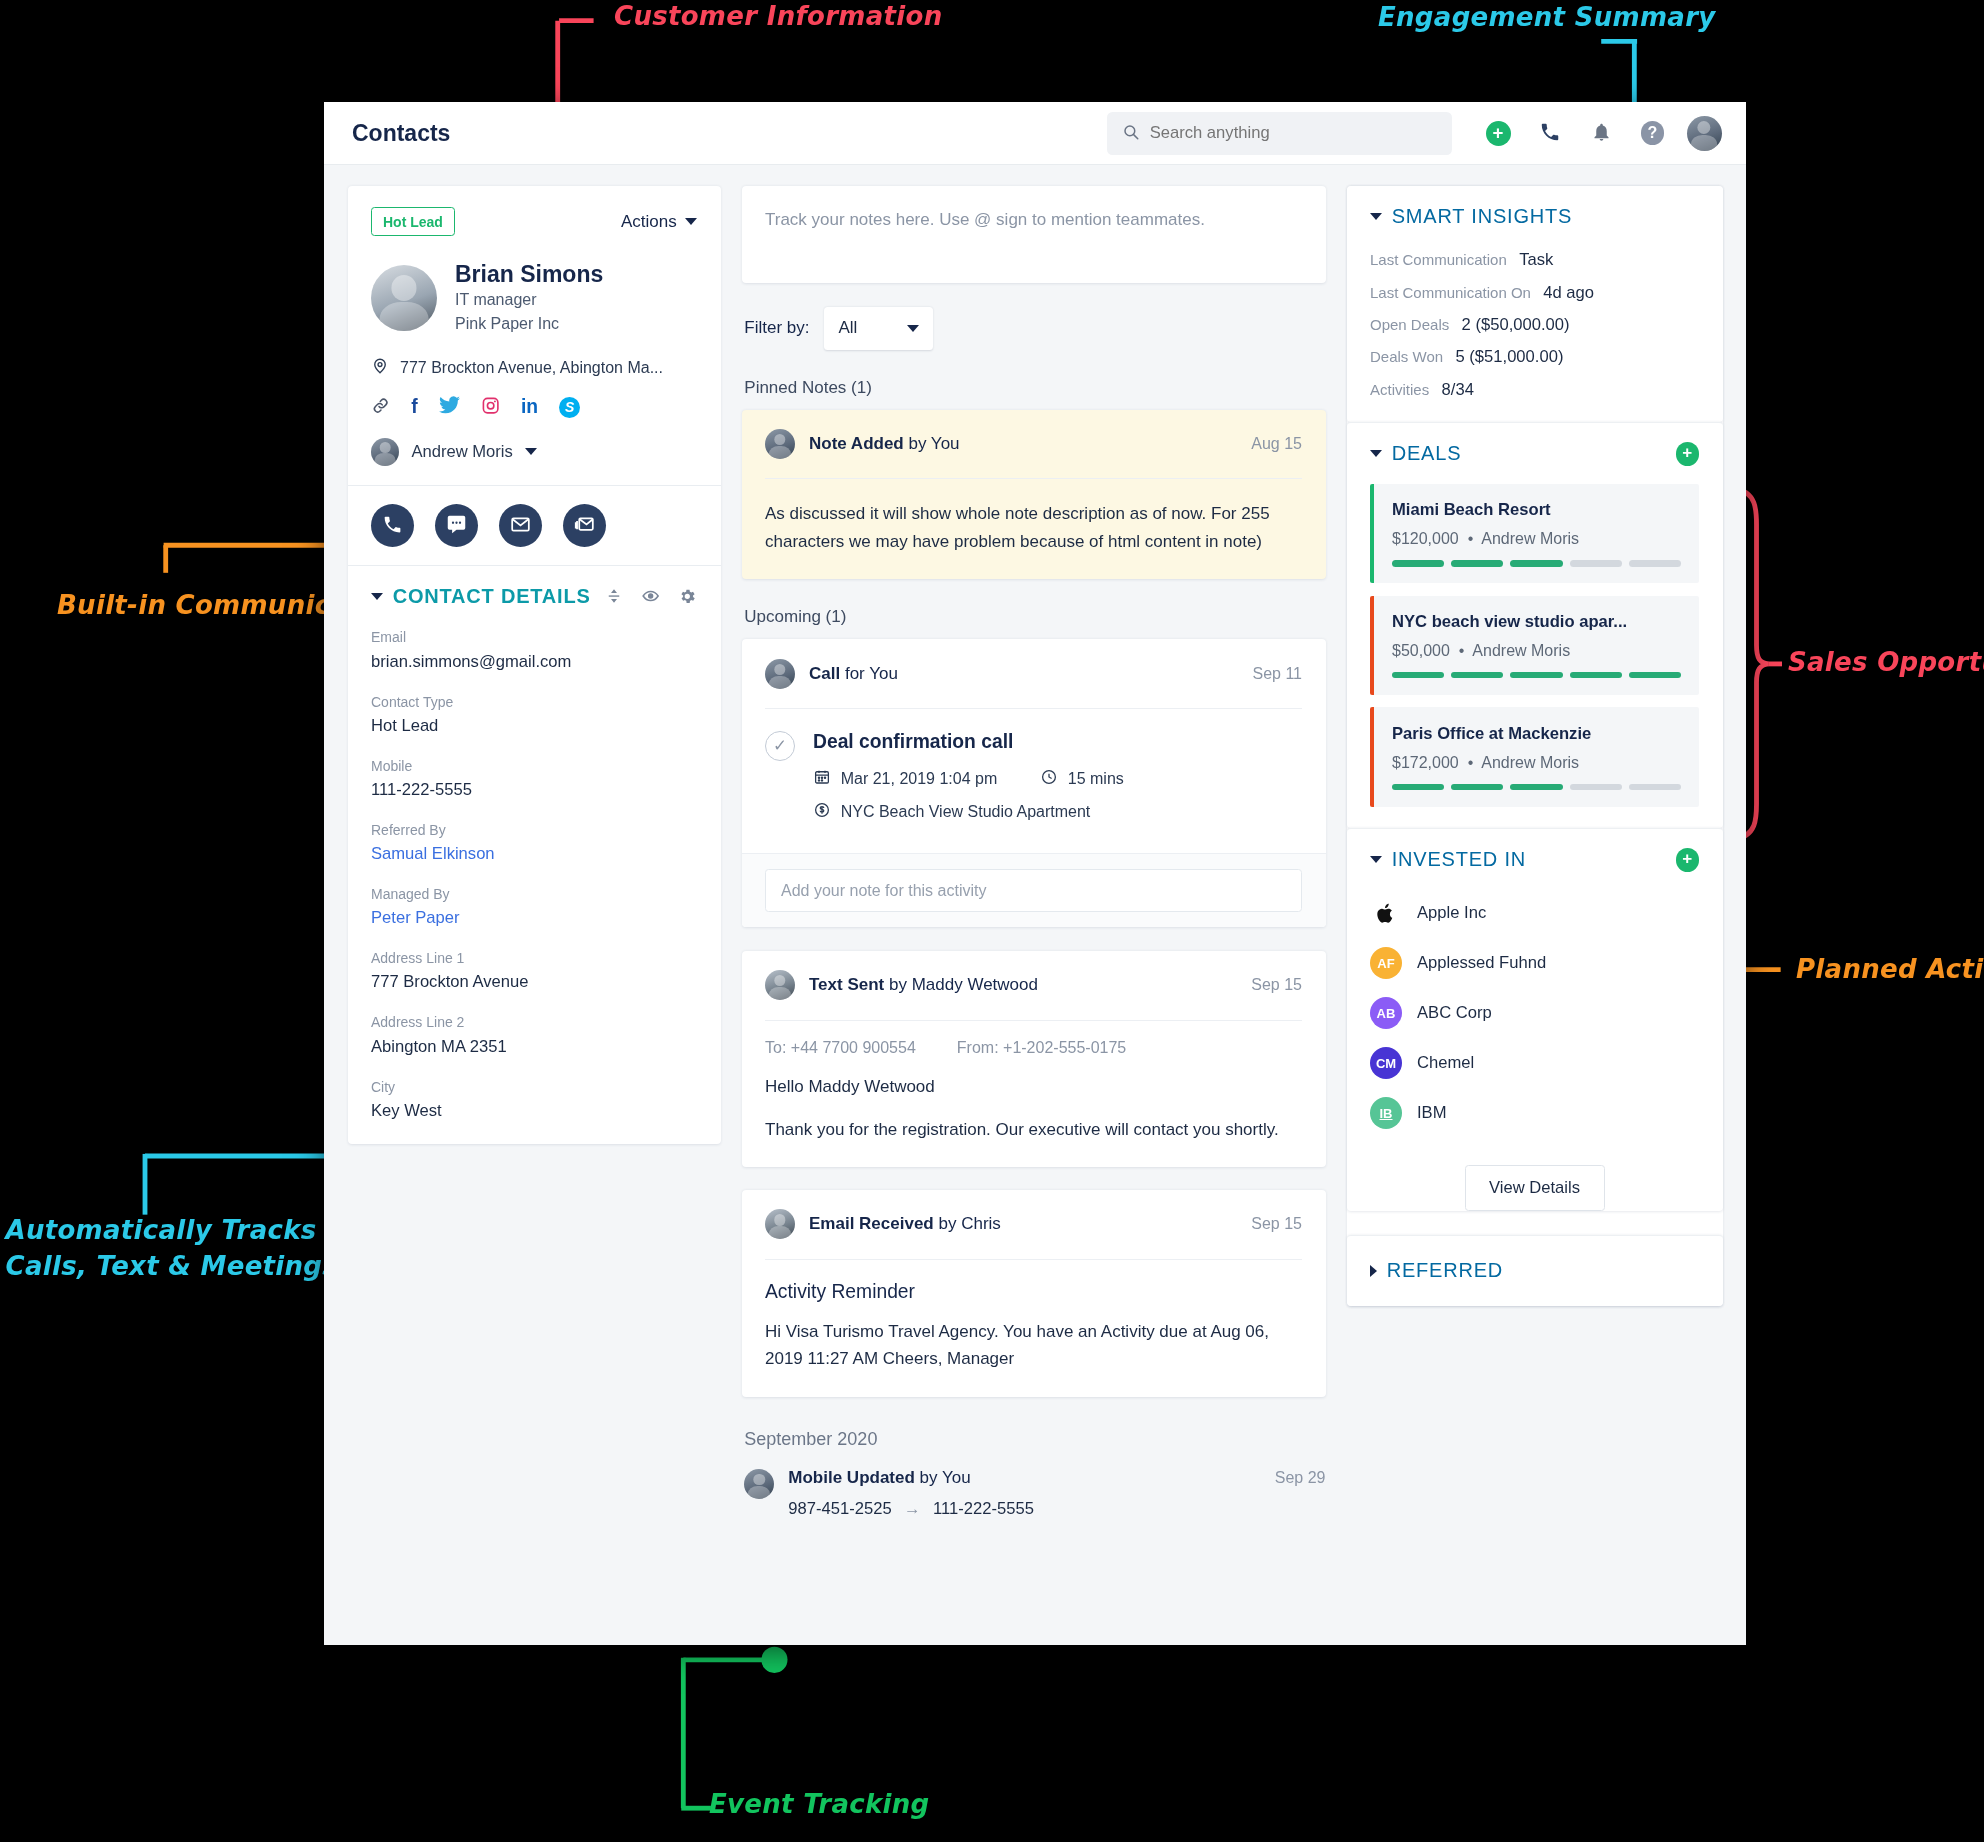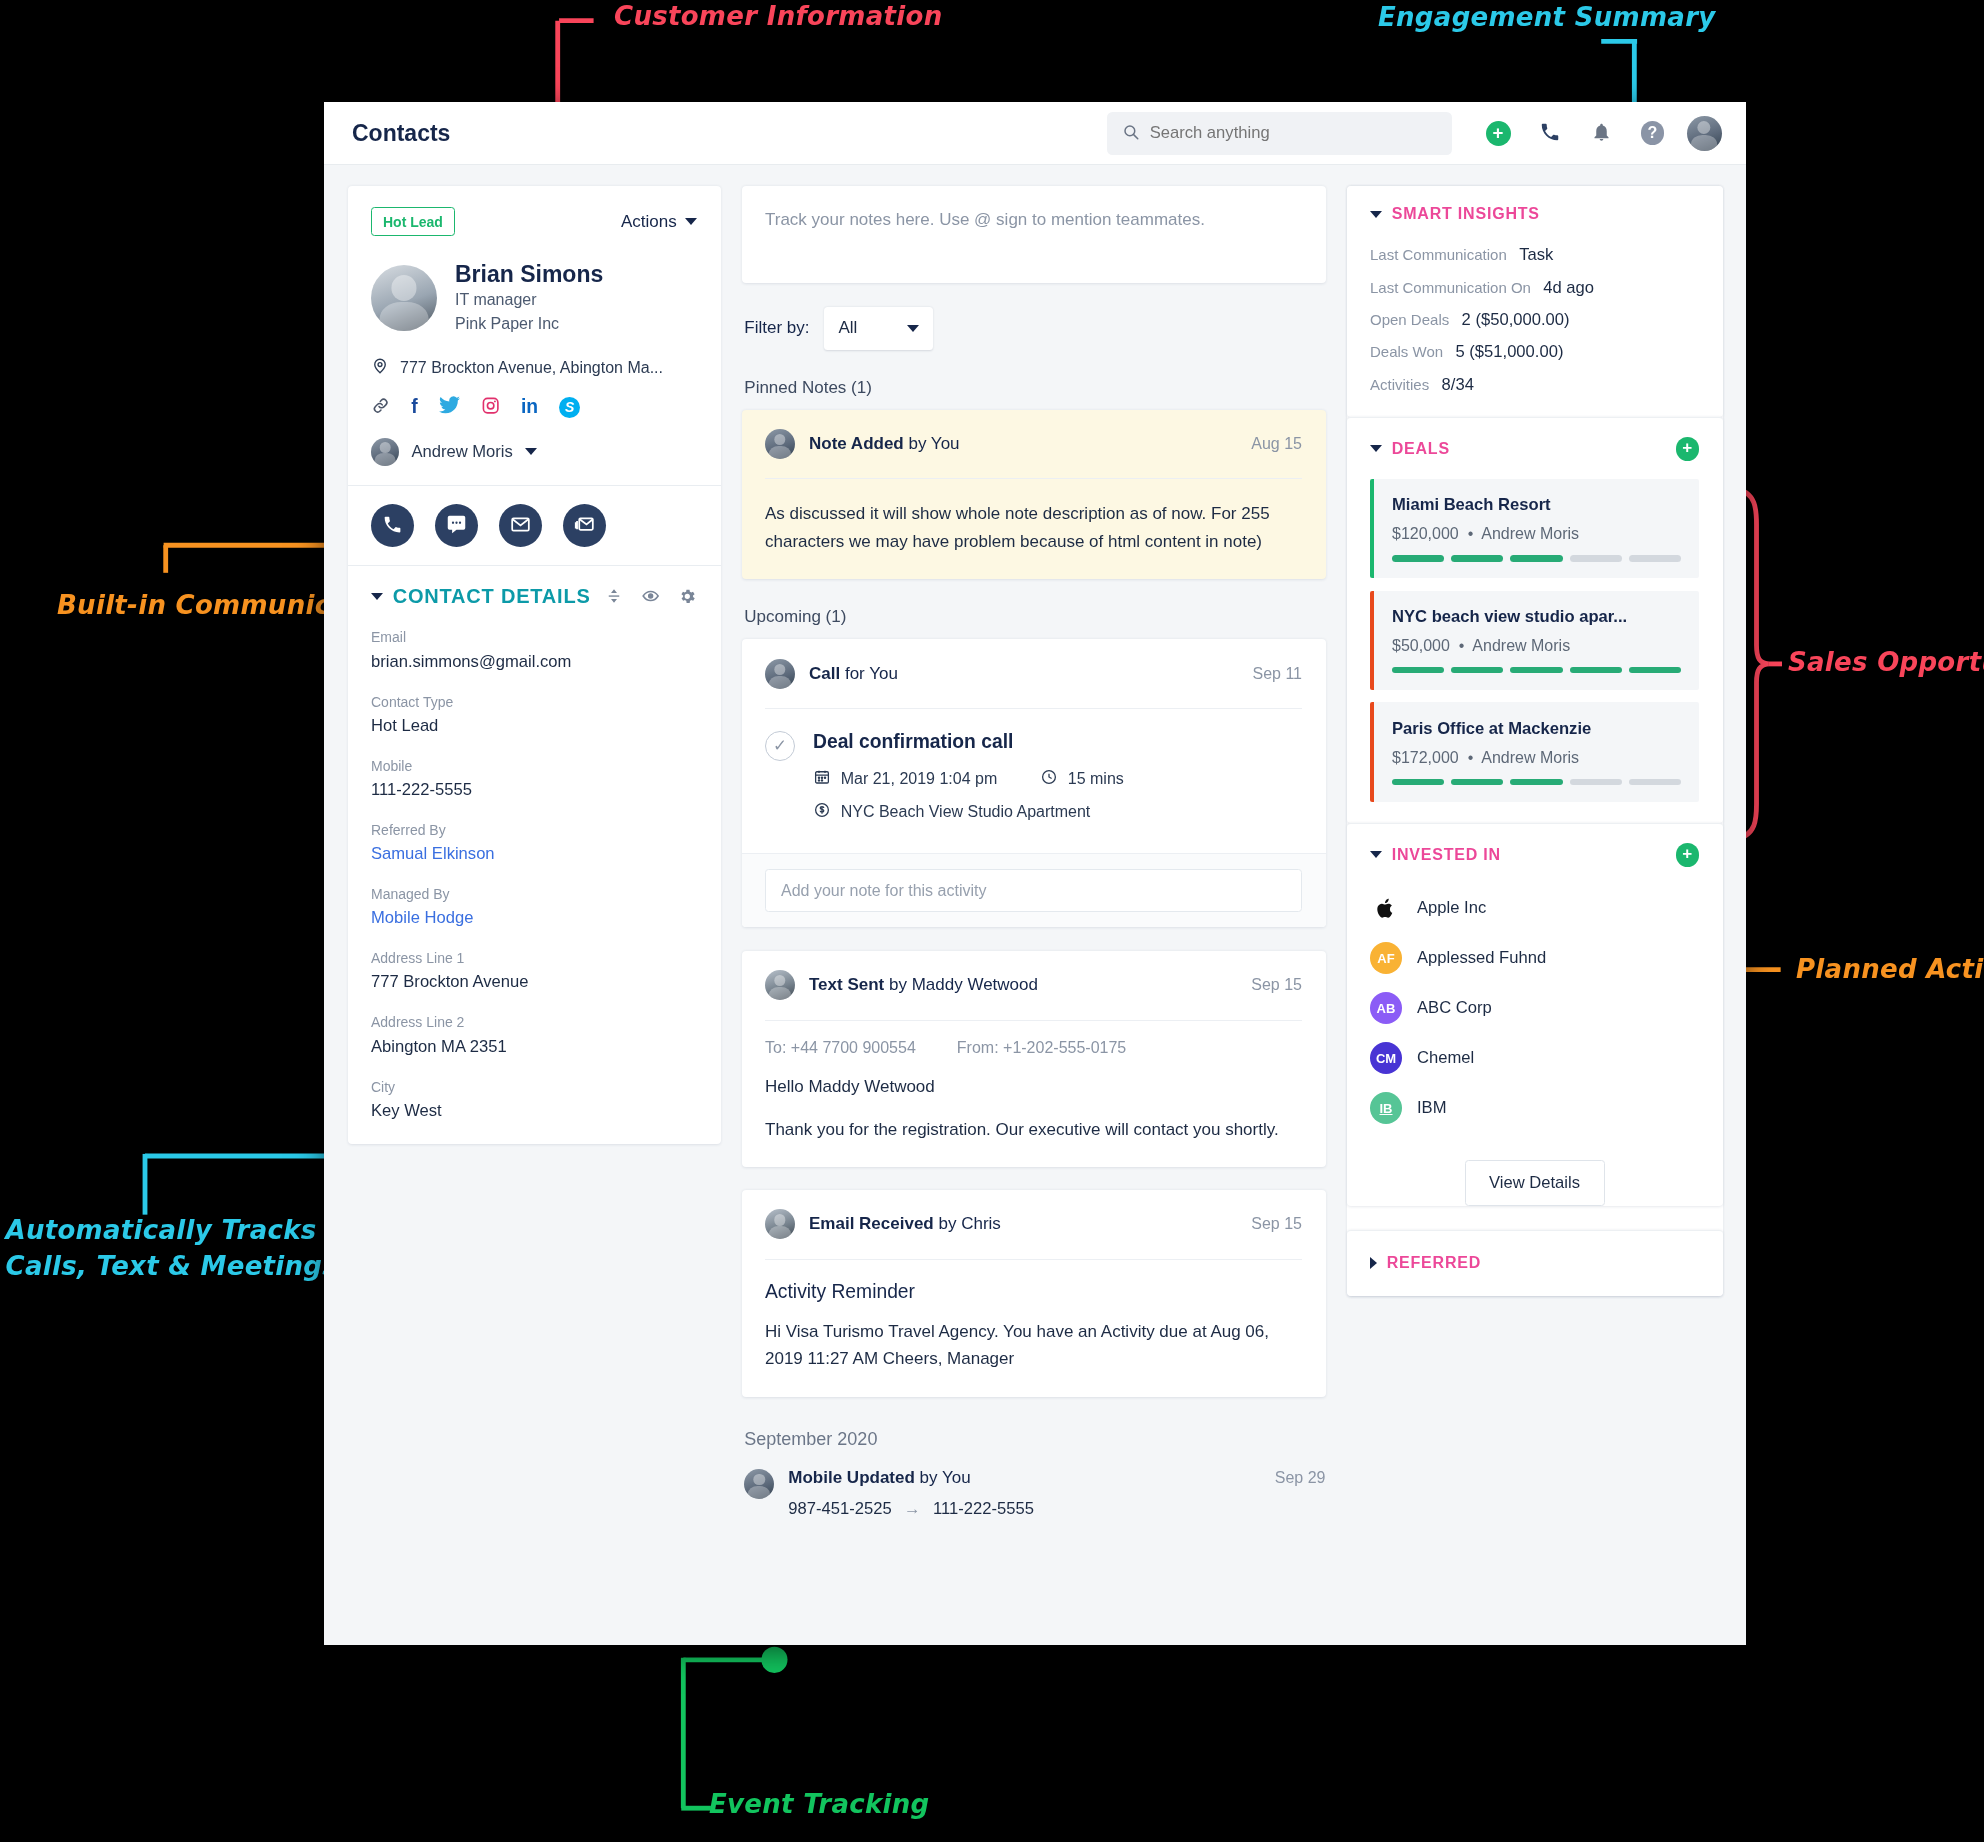--- a/index.html
+++ b/index.html
@@ -121,21 +121,21 @@
   .month-label { font-size: 18px; color: #6b7688; margin: 32px 0 18px 2.8px; }
   .tl-item { display: flex; align-items: flex-start; gap: 14px; padding: 0 0 0 2.8px; }
   .tl-item .avatar { width: 30px; height: 30px; margin-top: 1.4px; }
   .tl-change { font-size: 16.6px; color: #1d2b44; margin-top: 11px; display: flex; align-items: center; gap: 12.4px; }
 
   
   #right-col { width: 376px; flex: none; }
   .panel { background: #fff; border-radius: 4.1px; box-shadow: 0 0.7px 2.8px rgba(22,38,74,.10); margin-bottom: 0; }
   .panel + .panel { border-top: 0.7px solid #edf0f3; }
   .p-head { display: flex; align-items: center; padding: 19.3px 23.5px 7px 23.5px; }
-  .p-title { font-size: 16px; font-weight: 700; letter-spacing: 0.8px; color: #ec4899; }
+  .p-title { font-size: 20px; font-weight: 400; letter-spacing: 0.8px; color: #0369a1; }
   .p-add { margin-left: auto; width: 23.5px; height: 23.5px; border-radius: 50%; background: #1bb76e;
            color: #fff; font-size: 17px; line-height: 22px; text-align: center; font-weight: 700; cursor: pointer; }
   .insights { padding: 15px 23.5px 22px 23.5px; }
   .ins-row { display: flex; align-items: baseline; gap: 12.4px; margin-bottom: 12.4px; }
   .ins-k { font-size: 15px; color: #8b95a5; }
   .ins-v { font-size: 16.6px; color: #1d2b44; }
   .deals { padding: 11px 23.5px 21px 23.5px; }
   .deal { background: #f4f6f8; border-left: 4.8px solid #1bb76e; border-radius: 2.1px;
           padding: 16.6px 18px; margin-bottom: 12.4px; cursor: pointer; }
   .deal-name { font-size: 16.6px; font-weight: 700; color: #16264a; margin-bottom: 9.7px; }
@@ -385,21 +385,21 @@
           <div>
               <div class="f-label">Mobile</div>
               <div class="f-value">111-222-5555</div>
             </div>
           <div>
               <div class="f-label">Referred By</div>
               <div class="f-value link">Samual Elkinson</div>
             </div>
           <div>
               <div class="f-label">Managed By</div>
-              <div class="f-value link">Mobile Hodge</div>
+              <div class="f-value link">Peter Paper</div>
             </div>
           <div>
               <div class="f-label">Address Line 1</div>
               <div class="f-value">777 Brockton Avenue</div>
             </div>
           <div>
               <div class="f-label">Address Line 2</div>
               <div class="f-value">Abington MA 2351</div>
             </div>
           <div>

